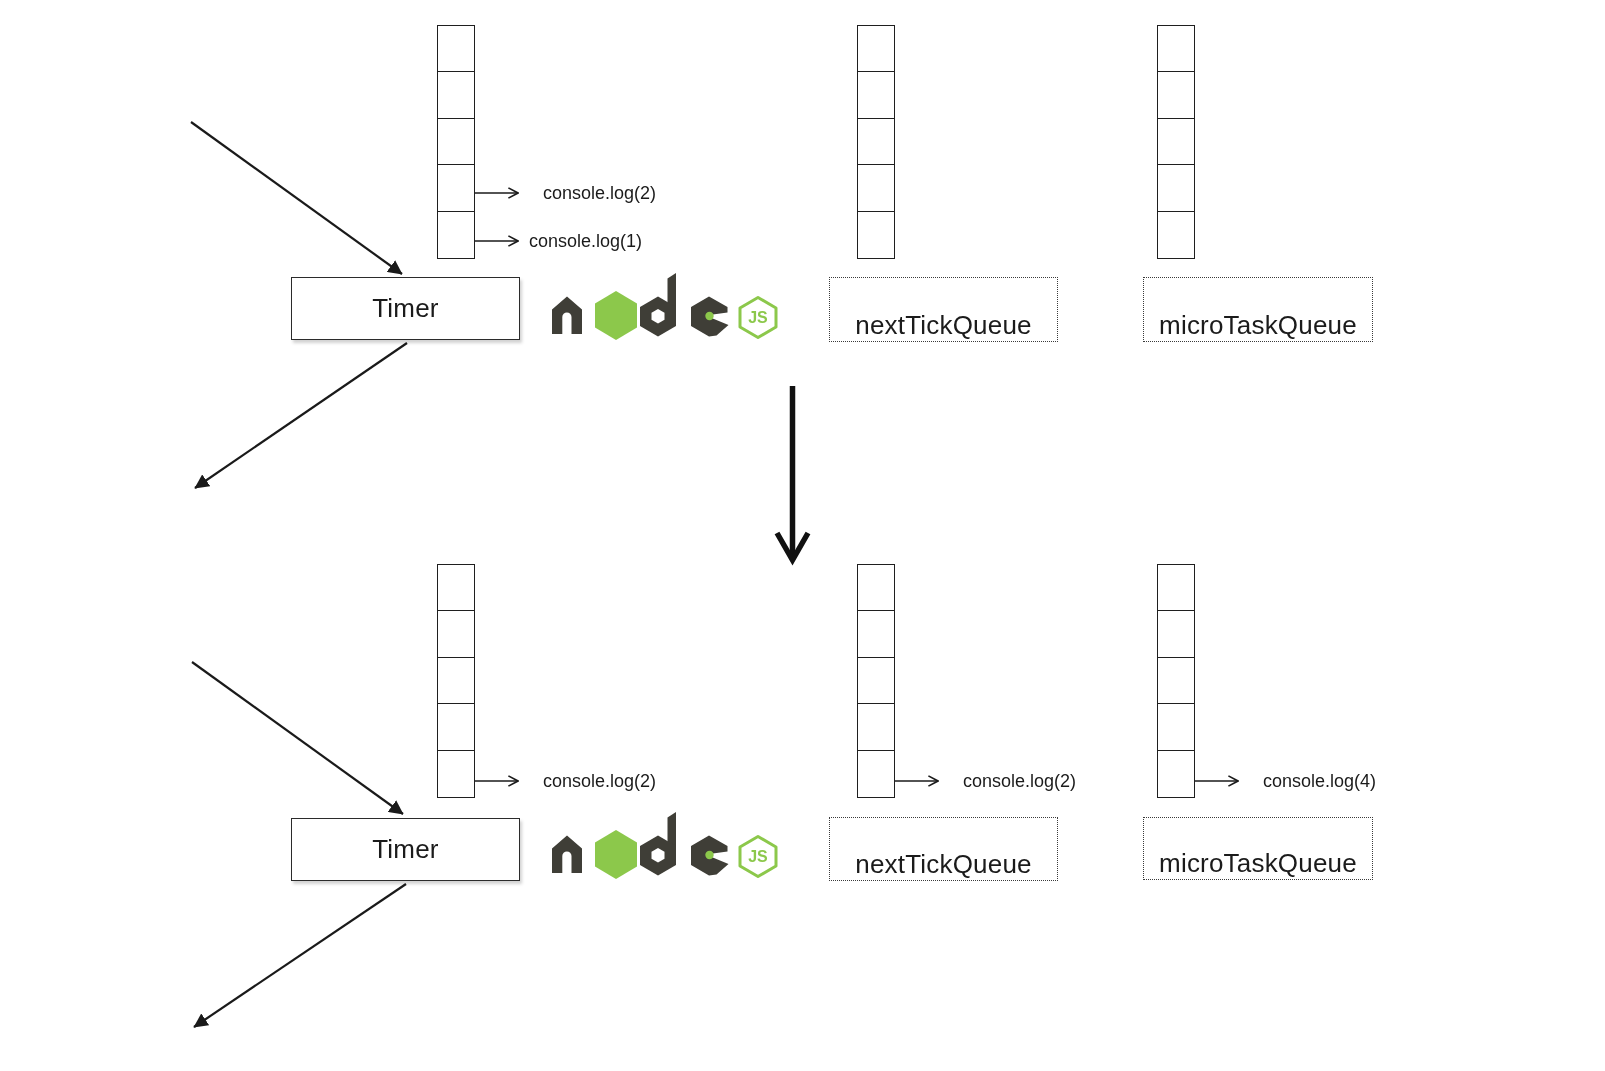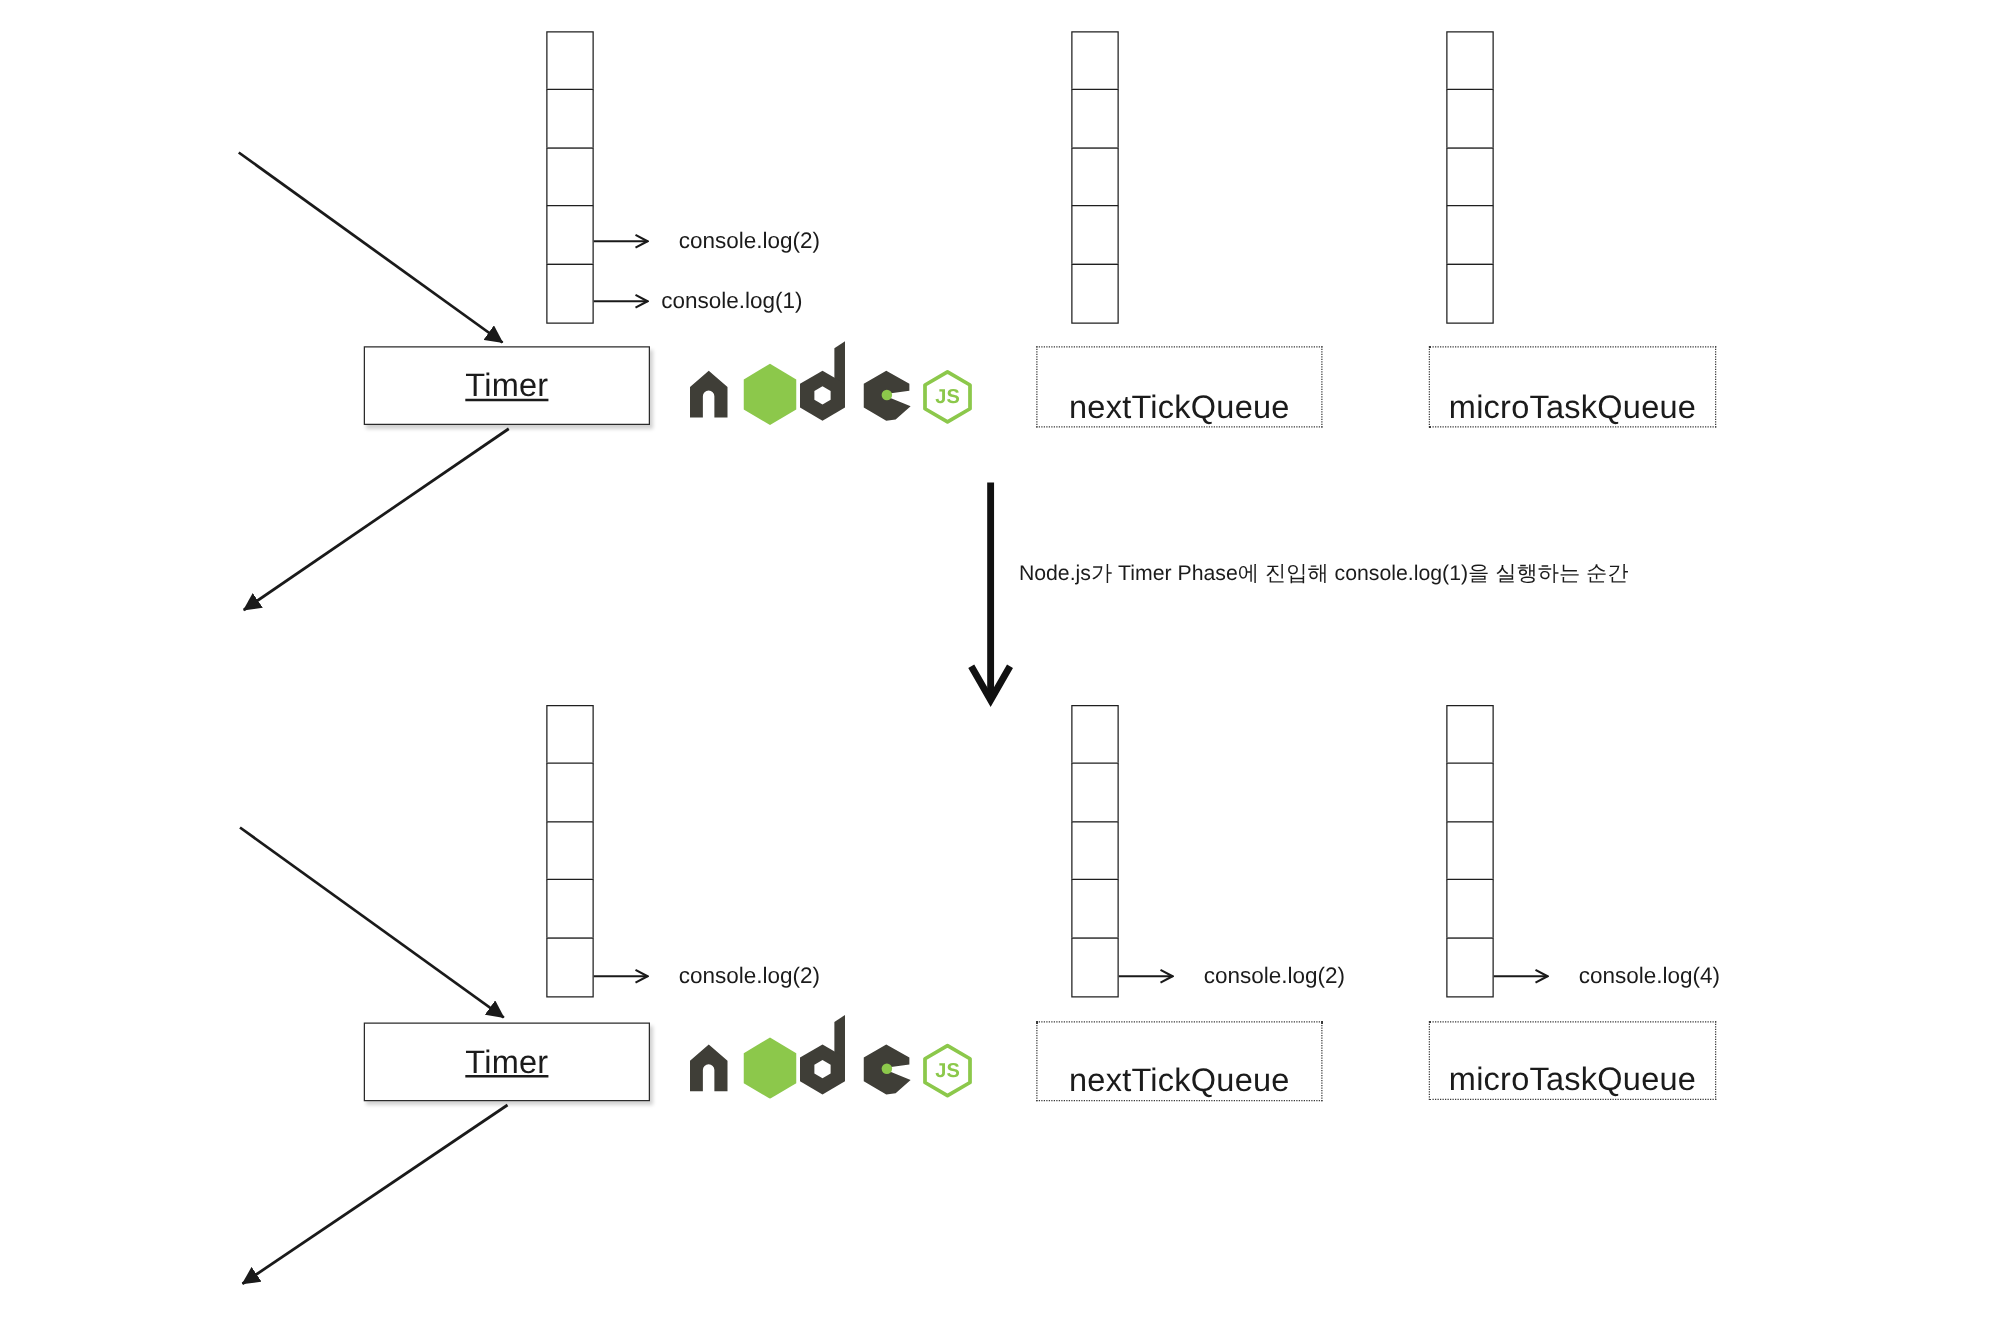--- a/index.html
+++ b/index.html
@@ -4,21 +4,21 @@
 <style>
   html,body{margin:0;padding:0;background:#fff;}
   .canvas{position:relative;width:1605px;height:1071px;background:#ffffff;overflow:hidden;
           font-family:"Liberation Sans","DejaVu Sans",sans-serif;color:#1b1b1b;}
   svg.layer{position:absolute;left:0;top:0;width:1605px;height:1071px;}
   .queue{position:absolute;width:38px;}
   .cell{height:48px;background:#fff;border:1.6px solid #1f1f1f;margin-top:-1.6px;box-sizing:border-box;}
   .cell:first-child{margin-top:0;}
   .phase-box{position:absolute;display:flex;align-items:center;justify-content:center;
              background:#fff;font-size:26px;letter-spacing:0.2px;box-sizing:border-box;}
-  .solid-box{border:1.6px solid #2b2b2b;box-shadow:2px 3px 3px rgba(0,0,0,0.18);text-decoration:underline;}
+  .solid-box{border:1.6px solid #2b2b2b;box-shadow:2px 3px 3px rgba(0,0,0,0.18);}
   .dotted-box{border:1.6px dotted #3a3a3a;align-items:flex-end;}
   .callback-label{position:absolute;font-size:18px;transform:translateY(-50%);white-space:nowrap;margin-left:16px;}
   .caption{position:absolute;left:709px;top:446px;width:700px;text-align:center;
            font-size:17px;line-height:25px;}
   .caption span{display:block;}
   .logo{position:absolute;width:235px;height:76px;}
 </style>
 </head>
 <body>
 
@@ -113,21 +113,20 @@
     <polygon points="124.5,14.5 133,9 133,45 124.5,45" fill="#3f3e37"></polygon>
     <path d="M115,32.5 L133,43 V62 L115,72.5 L97,62 V43 Z" fill="#3f3e37"></path>
     <polygon points="115,45 121.5,48.8 121.5,55.7 115,59.5 108.5,55.7 108.5,48.8" fill="#ffffff"></polygon>
     <path d="M166,32.5 L184.5,43 L184.5,48.5 L162.5,51.5 L185.5,61 L173.5,71.5 L166,72.5 L148,62 L148,43 Z" fill="#3f3e37"></path>
     <circle cx="166.5" cy="52" r="4.2" fill="#8cc84b"></circle>
     <polygon points="215,33.5 233,44 233,63 215,73.5 197,63 197,44" fill="none" stroke="#8cc84b" stroke-width="3" stroke-linejoin="round"></polygon>
     <text x="215" y="58.5" text-anchor="middle" font-size="16" font-weight="bold" fill="#8cc84b">JS</text>
   </svg>
 
   <div class="caption">
-    <span>Node.js가 Timer Phase에 진입해 console.log(1)을 실행하는 순간</span>
   </div>
 
   <div class="queue" style="left:437px;top:564px">
     <div class="cell"></div>
     <div class="cell"></div>
     <div class="cell"></div>
     <div class="cell"></div>
     <div class="cell"></div>
   </div>
   <div class="callback-label" style="left:527px;top:781px">console.log(2)</div>

